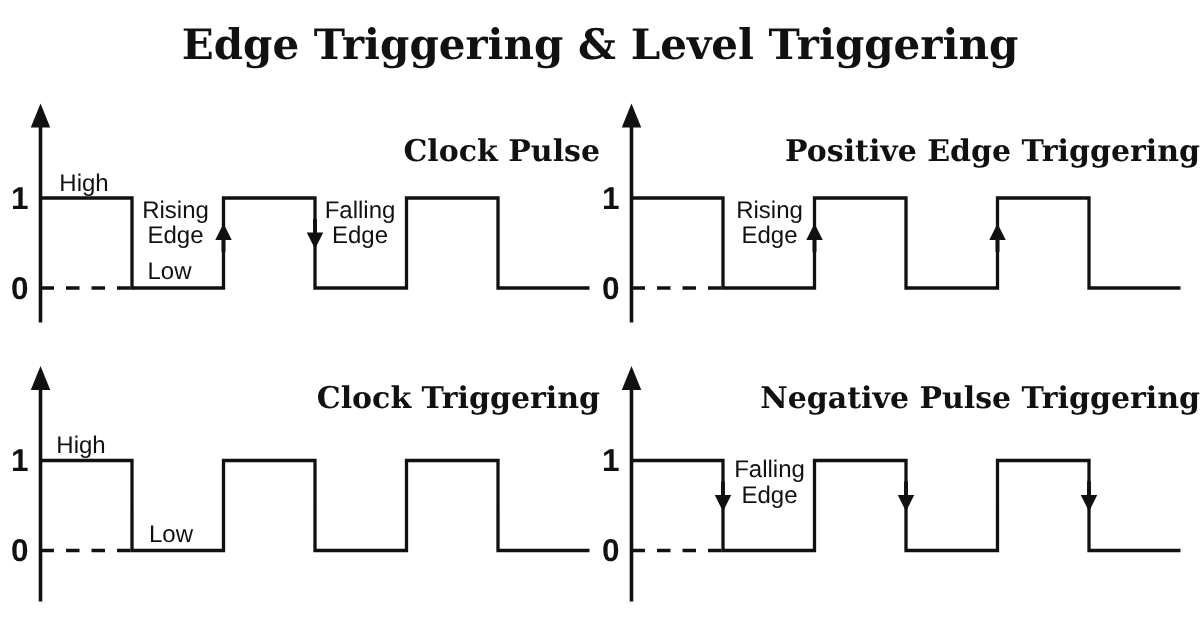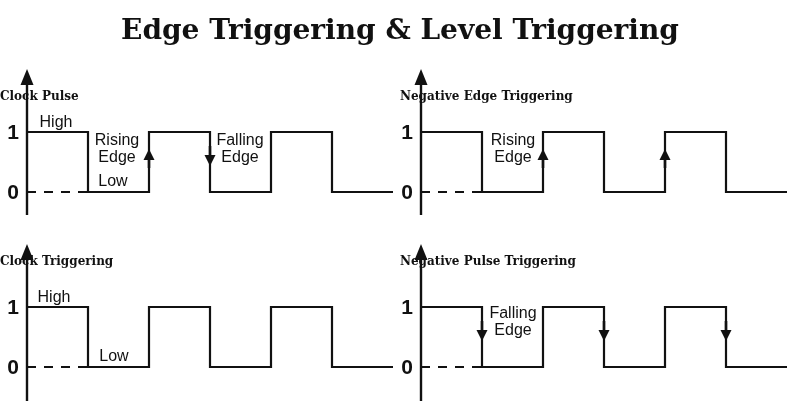--- a/index.html
+++ b/index.html
@@ -13,22 +13,22 @@
   .main-title {
     position: absolute; top: 13px; left: 0; width: 100%;
     text-align: center;
     font-family: "DejaVu Serif", serif;
     font-weight: bold; font-size: 28px; line-height: 1.2;
     color: var(--ink, #111111);
   }
   .panel { position: absolute; width: 400px; }
   .panel svg { position: absolute; left: 0; top: 0; display: block; }
   .panel-title {
-    position: absolute; left: 0; width: 100%; text-align: left;
-    font-family: "DejaVu Serif", serif; font-weight: bold; font-size: 12px;
+    position: absolute; left: 0; width: 100%; text-align: right;
+    font-family: "DejaVu Serif", serif; font-weight: bold; font-size: 20px;
     line-height: 1; color: var(--ink, #111111);
   }
   .pt-top { top: 30px; }
   .pt-bottom { top: 20px; }
   svg text.tick {
     font-family: "Liberation Sans", sans-serif;
     font-weight: bold; font-size: 21px; fill: var(--ink, #111111);
   }
   svg text.annot {
     font-family: "Liberation Sans", sans-serif;
@@ -72,21 +72,21 @@
         <text x="13" y="139" text-anchor="end" class="tick">0</text>
         <line x1="21" y1="132" x2="82" y2="132" stroke="#111111" stroke-width="2.2" stroke-dasharray="9 8"></line>
         <path d="M 21 72 H 82 V 132 H 143 V 72 H 204 V 132 H 265 V 72 H 326 V 132 H 387" fill="none" stroke="#111111" stroke-width="2.2" stroke-linejoin="miter"></path>
         <line x1="143" y1="108" x2="143" y2="97" stroke="#111111" stroke-width="2.6"></line>
         <polygon points="143,89 137.5,100 148.5,100" fill="#111111"></polygon>
         <line x1="265" y1="108" x2="265" y2="97" stroke="#111111" stroke-width="2.6"></line>
         <polygon points="265,89 259.5,100 270.5,100" fill="#111111"></polygon>
         <text x="113" y="85" text-anchor="middle" class="annot">Rising</text>
         <text x="113" y="102" text-anchor="middle" class="annot">Edge</text>
       </svg>
-    <div class="panel-title pt-top">Negative Edge Triggering</div>
+    <div class="panel-title pt-top">Positive Edge Triggering</div>
   </section>
 
   <section class="panel" style="left:0; top:235px; height:175px;">
     <svg width="400" height="175" viewBox="0 0 400 175">
         <line x1="27" y1="18" x2="27" y2="166" stroke="#111111" stroke-width="2.4"></line>
         <polygon points="27,9 20.5,25 33.5,25" fill="#111111"></polygon>
         <text x="19" y="79" text-anchor="end" class="tick">1</text>
         <text x="19" y="139" text-anchor="end" class="tick">0</text>
         <line x1="27" y1="132" x2="88" y2="132" stroke="#111111" stroke-width="2.2" stroke-dasharray="9 8"></line>
         <path d="M 27 72 H 88 V 132 H 149 V 72 H 210 V 132 H 271 V 72 H 332 V 132 H 393" fill="none" stroke="#111111" stroke-width="2.2" stroke-linejoin="miter"></path>

